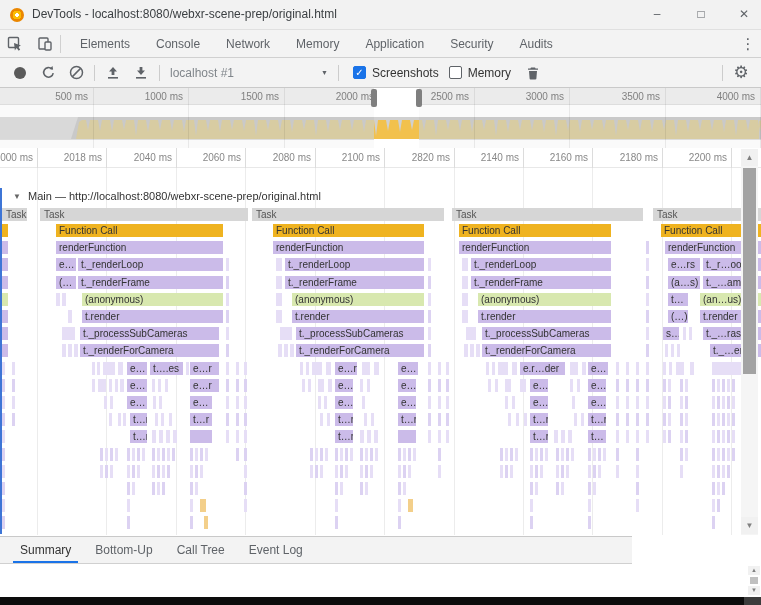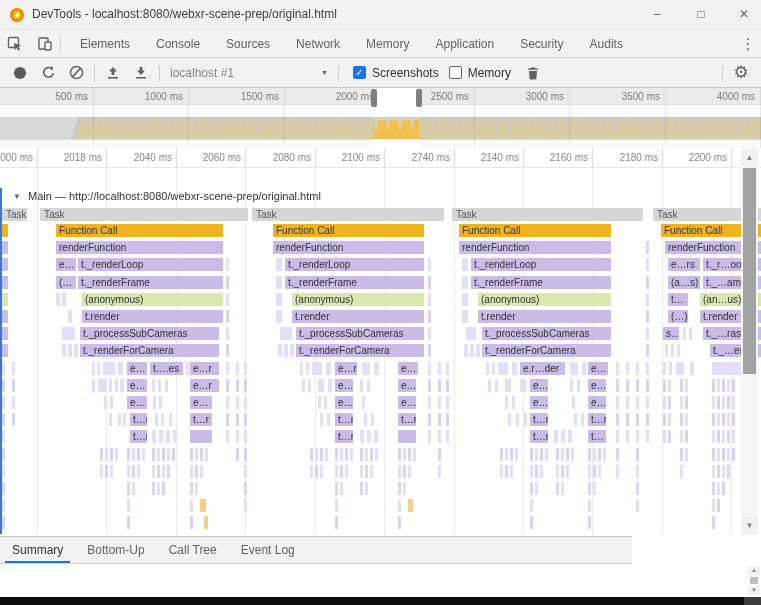--- a/index.html
+++ b/index.html
@@ -67,21 +67,21 @@
     overflow:hidden;white-space:nowrap;z-index:1;}
   #tooltip{z-index:10;background:#fff;box-shadow:0 1px 5px rgba(0,0,0,0.35);padding:5px 9px;
     font-size:12px;white-space:nowrap;}
   #tooltip .dur{margin-right:7px;}
   
   .sb-track{background:#f5f5f5;z-index:6;}
   .sb-btn{background:#f1f1f1;color:#808080;text-align:center;z-index:7;}
   .sb-thumb{background:#a3a3a3;z-index:7;}
   
   #bottomtabs{left:0;top:536px;width:632px;height:28px;background:#f3f3f3;border-top:1px solid #c9c9c9;
-    border-bottom:1px solid #d0d0d0;display:flex;z-index:8;}
+    border-bottom:1px solid #d0d0d0;display:flex;padding-left:8px;z-index:8;}
   .btab{padding:0 7px;margin:0 5px;display:flex;align-items:center;font-size:12px;color:#5f6368;position:relative;}
   .btab.active{color:#333;}
   .btab.active::after{content:"";position:absolute;left:0;right:0;bottom:0;height:2px;background:#1a73e8;}
   #rangerow{left:0;top:565px;width:761px;height:31px;background:#fff;border-bottom:1px solid #b0b0b0;z-index:8;}
   #range-label{left:12px;top:8px;font-size:12px;color:#333;}
   #blackstrip{left:0;top:597px;width:761px;height:8px;background:#0c0c0c;z-index:9;}
   #blackstrip-accent{left:744px;top:597px;width:17px;height:8px;background:#3c3c3c;z-index:10;}
 </style>
 </head>
 <body>
@@ -106,21 +106,20 @@
     <div class="tbicon">
       <svg width="16" height="16" viewBox="0 0 16 16">
           <rect x="2" y="2" width="9" height="11" rx="1" fill="none" stroke="#5f6368" stroke-width="1.4"></rect>
           <rect x="8" y="6" width="6" height="8" rx="1" fill="#f3f3f3" stroke="#5f6368" stroke-width="1.4"></rect>
         </svg>
     </div>
     <div class="vsep"></div>
     <div id="tabs">
         <div class="tab">Elements</div>
         <div class="tab">Console</div>
-        <div class="tab">Sources</div>
         <div class="tab">Network</div>
         <div class="tab">Memory</div>
         <div class="tab">Application</div>
         <div class="tab">Security</div>
         <div class="tab">Audits</div>
       </div>
     <div id="more-menu">⋮</div>
   </div>
 
   <div class="abs" id="toolbar">
@@ -224,21 +223,21 @@
     <div class="abs" id="ov-labels"></div>
   </div>
 
   <div class="abs" id="detailruler">
       <div class="dr-label" style="left: 33px; position: absolute;">2000 ms</div>
       <div class="dr-label" style="left: 102px; position: absolute;">2018 ms</div>
       <div class="dr-label" style="left: 172px; position: absolute;">2040 ms</div>
       <div class="dr-label" style="left: 241px; position: absolute;">2060 ms</div>
       <div class="dr-label" style="left: 311px; position: absolute;">2080 ms</div>
       <div class="dr-label" style="left: 380px; position: absolute;">2100 ms</div>
-      <div class="dr-label" style="left: 450px; position: absolute;">2740 ms</div>
+      <div class="dr-label" style="left: 450px; position: absolute;">2820 ms</div>
       <div class="dr-label" style="left: 519px; position: absolute;">2140 ms</div>
       <div class="dr-label" style="left: 588px; position: absolute;">2160 ms</div>
       <div class="dr-label" style="left: 658px; position: absolute;">2180 ms</div>
       <div class="dr-label" style="left: 727px; position: absolute;">2200 ms</div>
     </div>
   <div class="abs" id="grid" style="left:0;top:0;">
       <div style="left: 37px; top: 148px; width: 1px; height: 20px; background: rgb(220, 220, 220); position: absolute;"></div>
       <div class="gridline" style="left: 37px; position: absolute;"></div>
       <div style="left: 106px; top: 148px; width: 1px; height: 20px; background: rgb(220, 220, 220); position: absolute;"></div>
       <div class="gridline" style="left: 106px; position: absolute;"></div>

